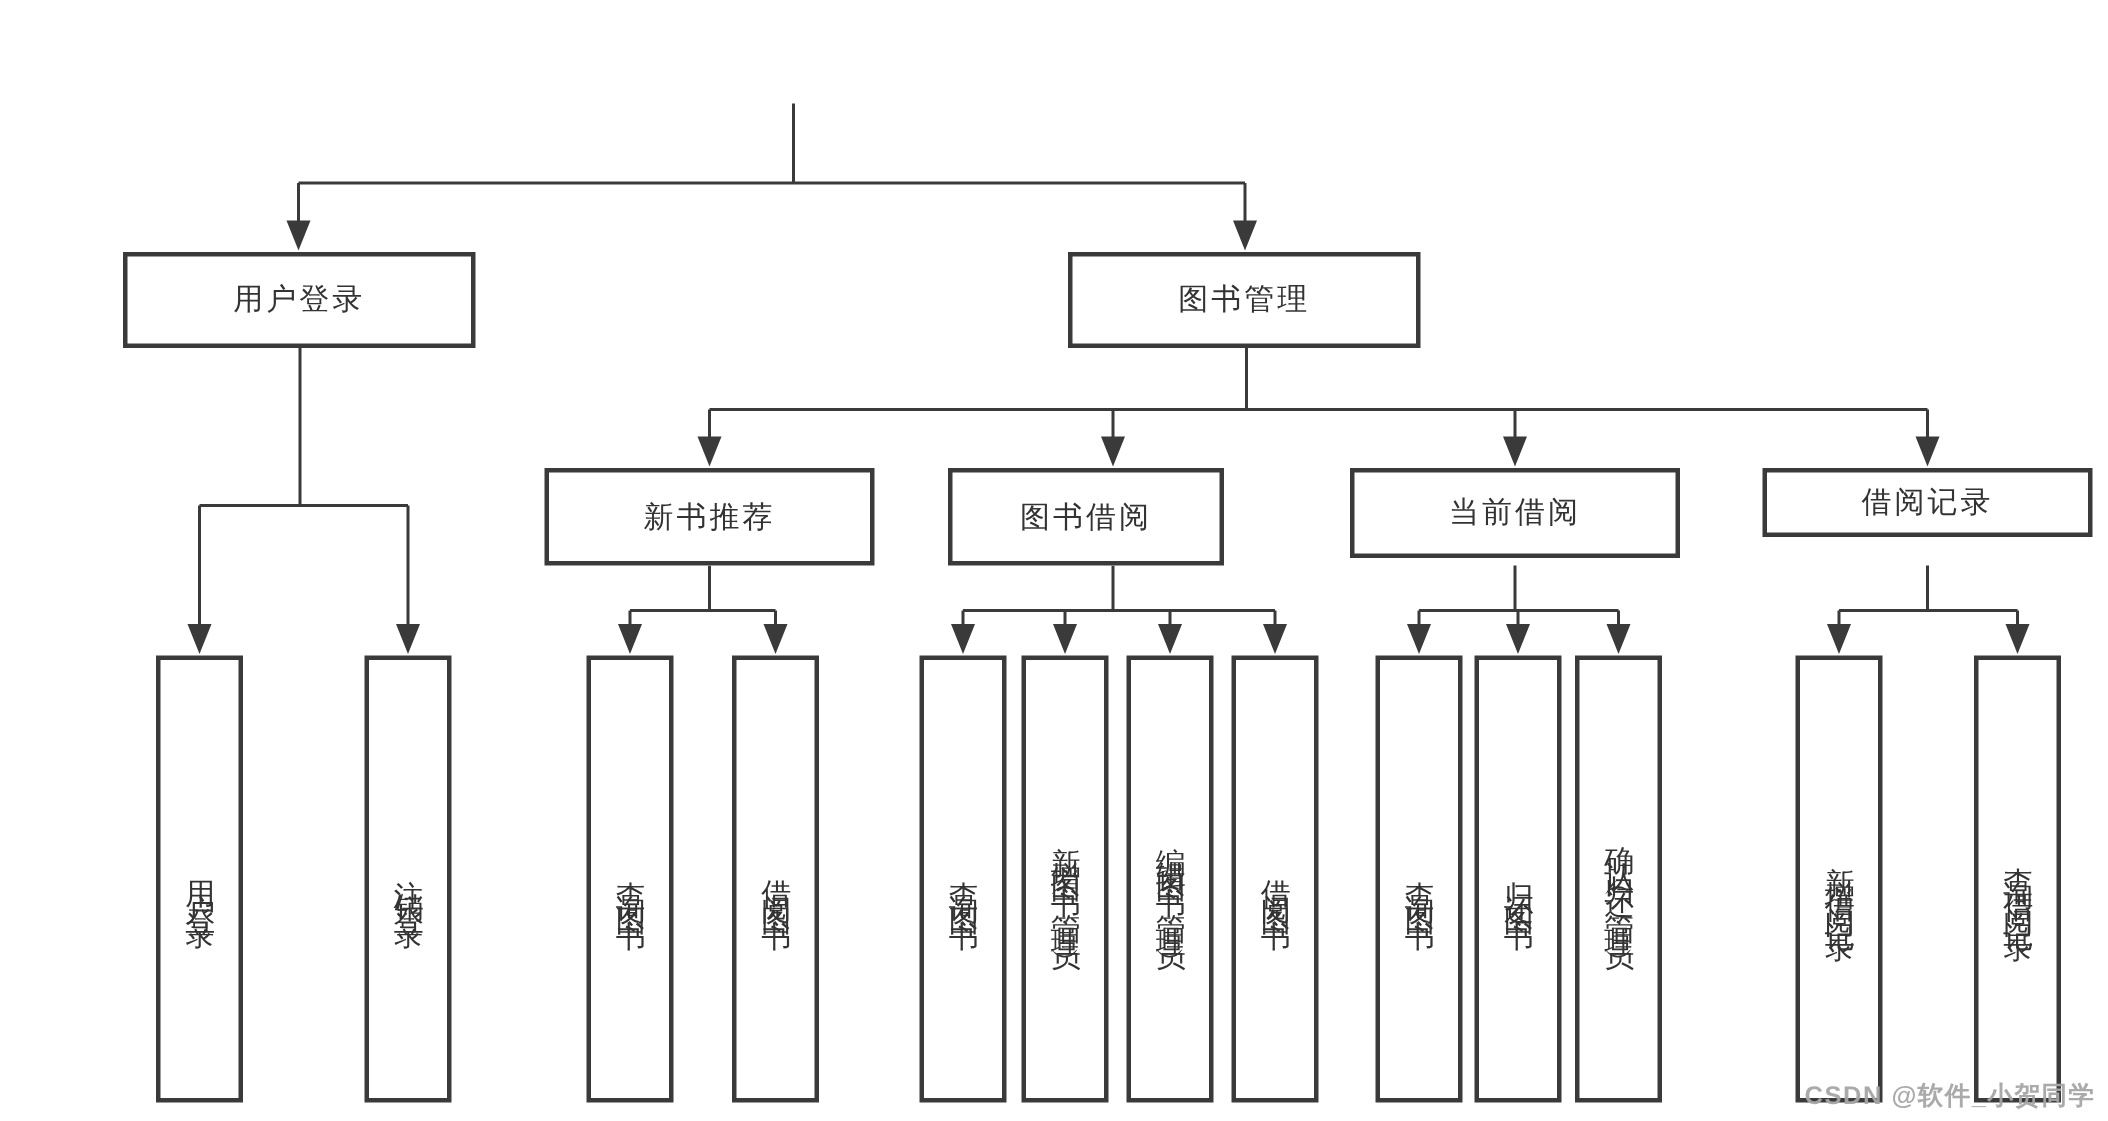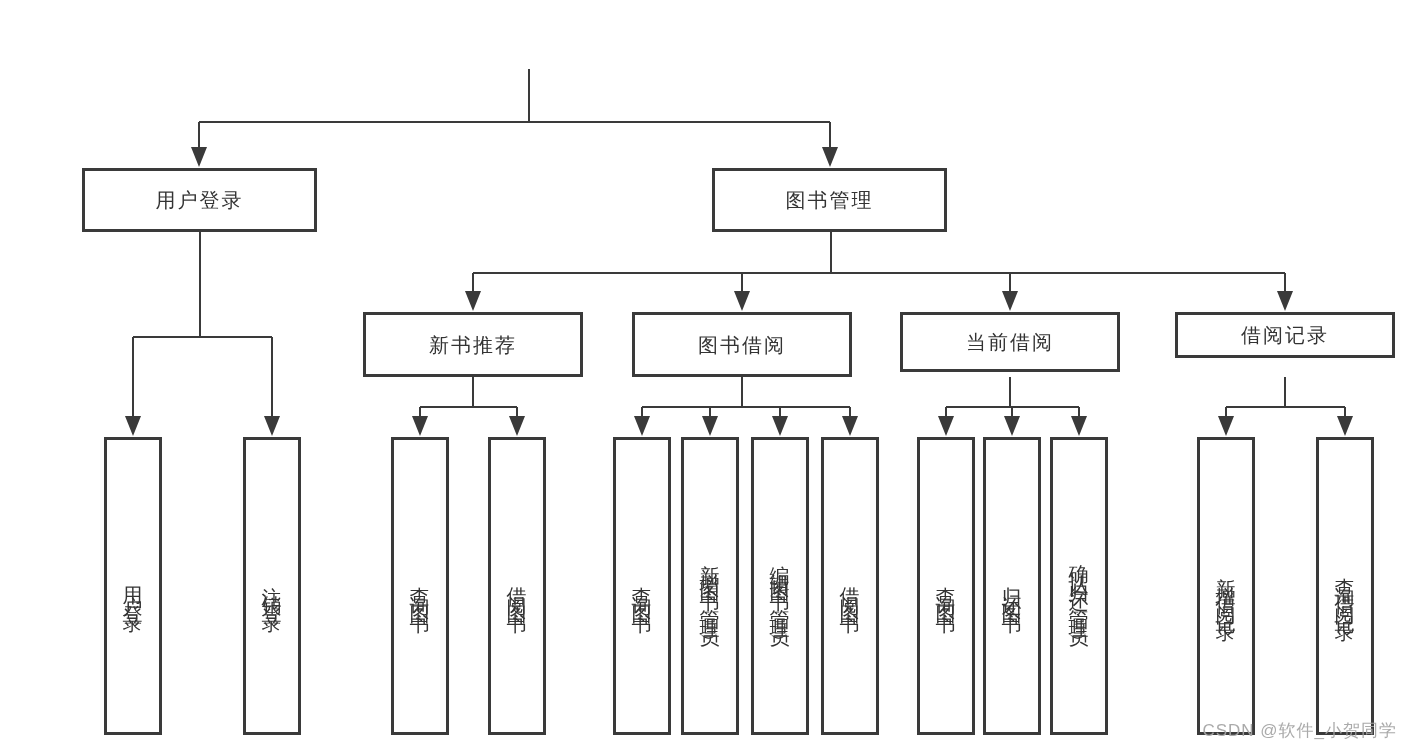--- a/index.html
+++ b/index.html
@@ -42,20 +42,21 @@
   }
   .watermark {
     position: absolute;
     right: 8px;
     bottom: 5px;
     font-size: 17px;
     letter-spacing: 1px;
     color: rgba(165,165,165,0.95);
     white-space: nowrap;
     z-index: 5;
+    font-weight: bold;
   }
 </style>
 </head>
 <body>
 
 <div class="canvas">
 
   <svg class="connectors" width="1405" height="747" viewBox="0 0 1405 747">
 
     <g stroke="#3a3a3a" stroke-width="2" fill="none">
@@ -116,21 +117,21 @@
   <div class="box h" style="left:82px; top:168px; width:235px; height:64px;">
     <span>用户登录</span>
   </div>
   <div class="box h" style="left:712px; top:168px; width:235px; height:64px;">
     <span>图书管理</span>
   </div>
 
   <div class="box h" style="left:363px; top:312px; width:220px; height:65px;">
     <span>新书推荐</span>
   </div>
-  <div class="box h" style="left:632px; top:312px; width:220px; height:65px;">
+  <div class="box h" style="left:632px; top:312px; width:184px; height:65px;">
     <span>图书借阅</span>
   </div>
   <div class="box h" style="left:900px; top:312px; width:220px; height:60px;">
     <span>当前借阅</span>
   </div>
   <div class="box h" style="left:1175px; top:312px; width:220px; height:46px;">
     <span>借阅记录</span>
   </div>
 
   <div class="box v" style="left:104px; top:437px; width:58px; height:298px;">

